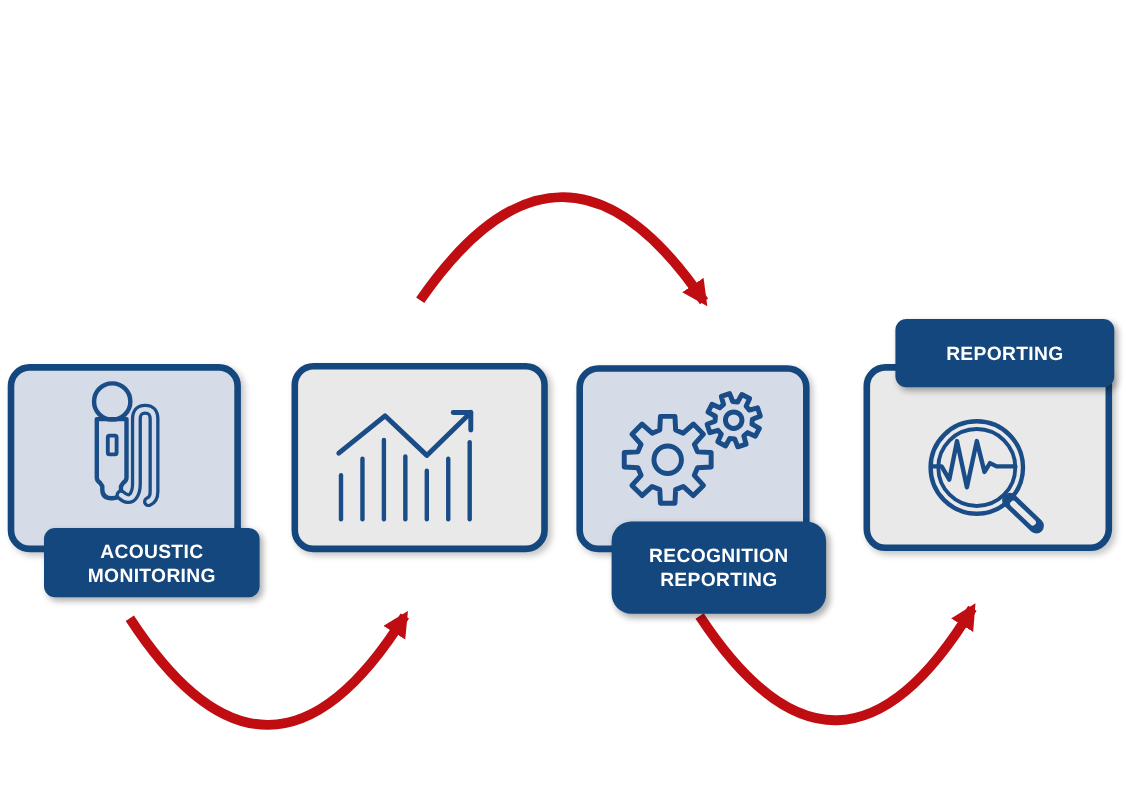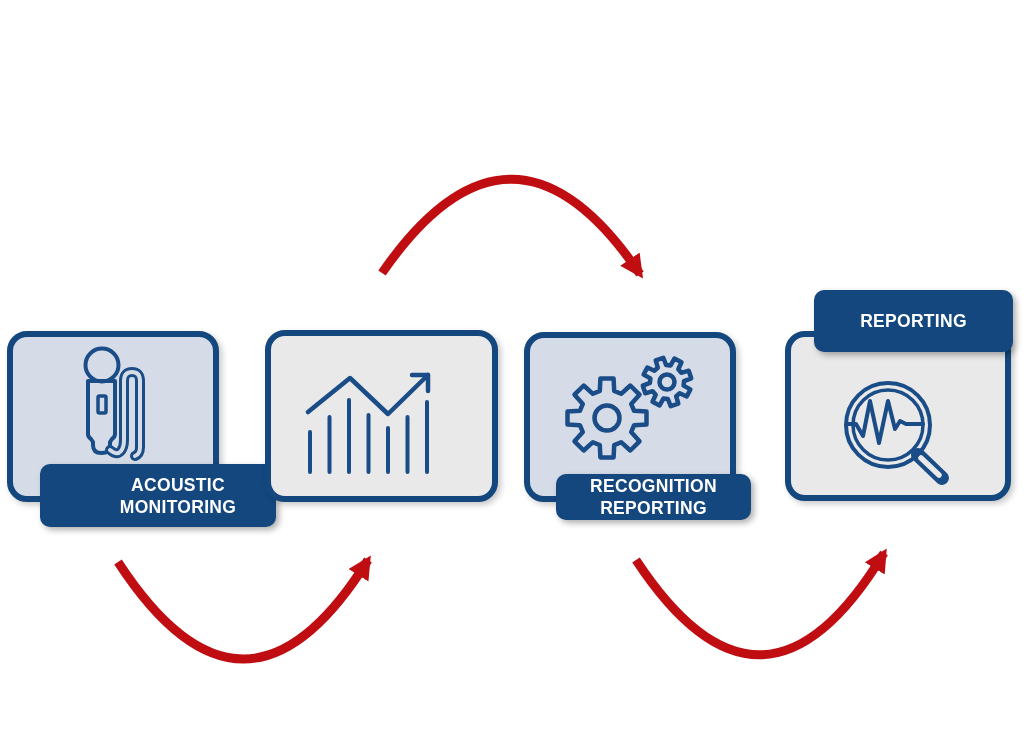--- a/index.html
+++ b/index.html
@@ -31,23 +31,23 @@
     color:#FFFFFF;
     font-weight:bold;
     font-size:17.5px;
     line-height:22px;
     letter-spacing:0.3px;
     display:flex;flex-direction:column;
     align-items:center;justify-content:center;
     text-align:center;
     box-shadow:3px 3px 6px rgba(0,0,0,0.32);
   }
-  .t1{left:40px; top:464px; width:196px; height:63px;padding-left:40px;}
+  .t1{left:40px; top:480px; width:196px; height:63px;}
   .t2{left:297px;top:288px; width:199px; height:64px;}
-  .t3{left:556px;top:474px; width:195px; height:46px;}
+  .t3{left:556px;top:474px; width:195px; height:84px;border-radius:18px;}
   .t4{left:814px;top:290px; width:199px; height:62px;text-align:center;}
   
   .st, .st35, .st45{fill:none;stroke:#1A4C87;stroke-linecap:round;stroke-linejoin:round;}
   .st{stroke-width:4;}
   .st35{stroke-width:3.5;}
   .st45{stroke-width:4.5;}
   .cable-out{fill:none;stroke:#1A4C87;stroke-width:10;stroke-linecap:round;}
   .cable-in{fill:none;stroke:#D5DCE8;stroke-width:4;stroke-linecap:round;}
   .handle-out{stroke:#1A4C87;stroke-width:14;stroke-linecap:round;}
   .handle-in{stroke:#E9E9E9;stroke-width:5.5;stroke-linecap:round;}

